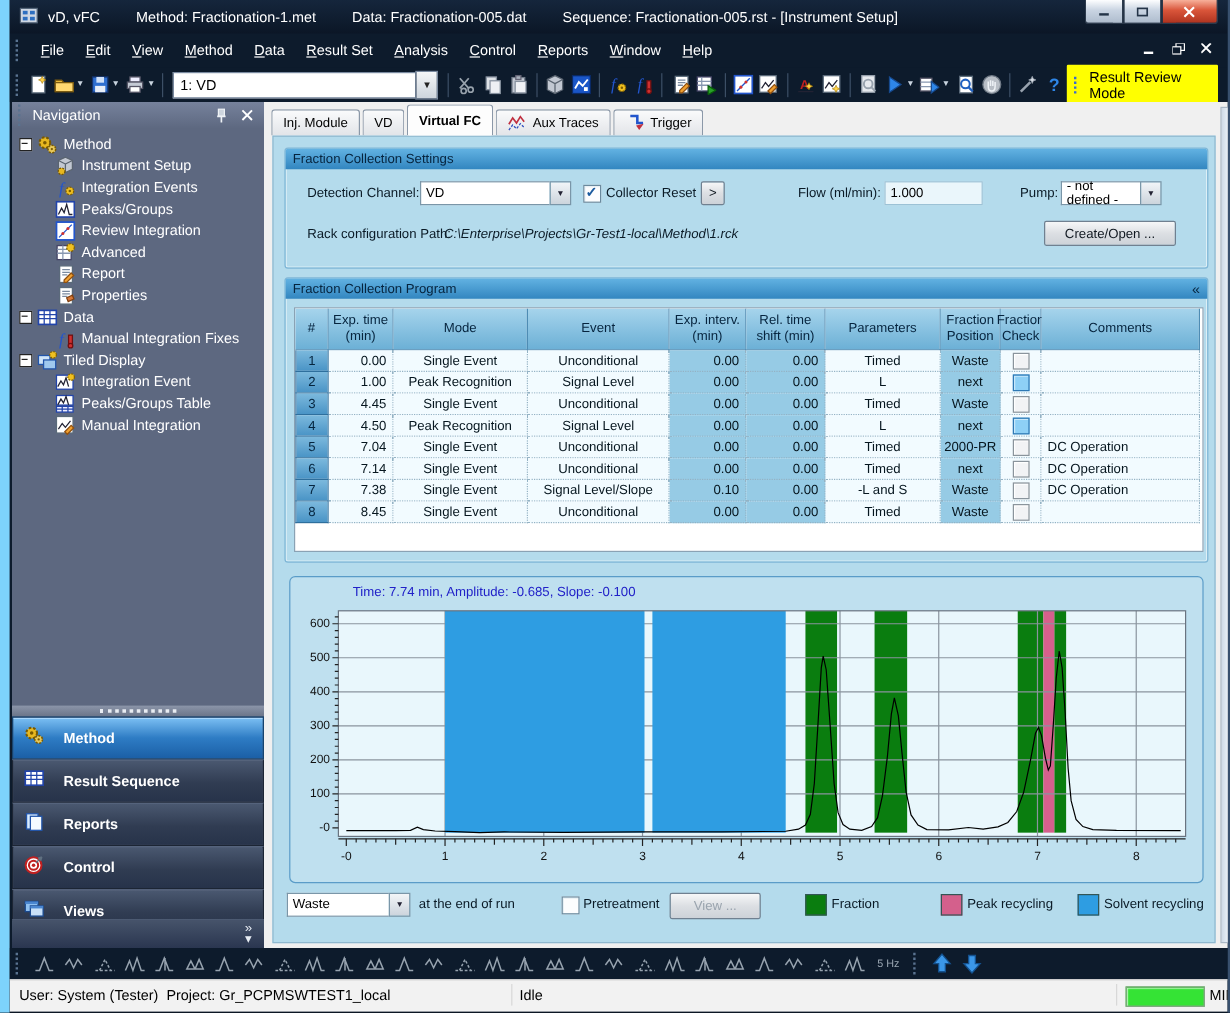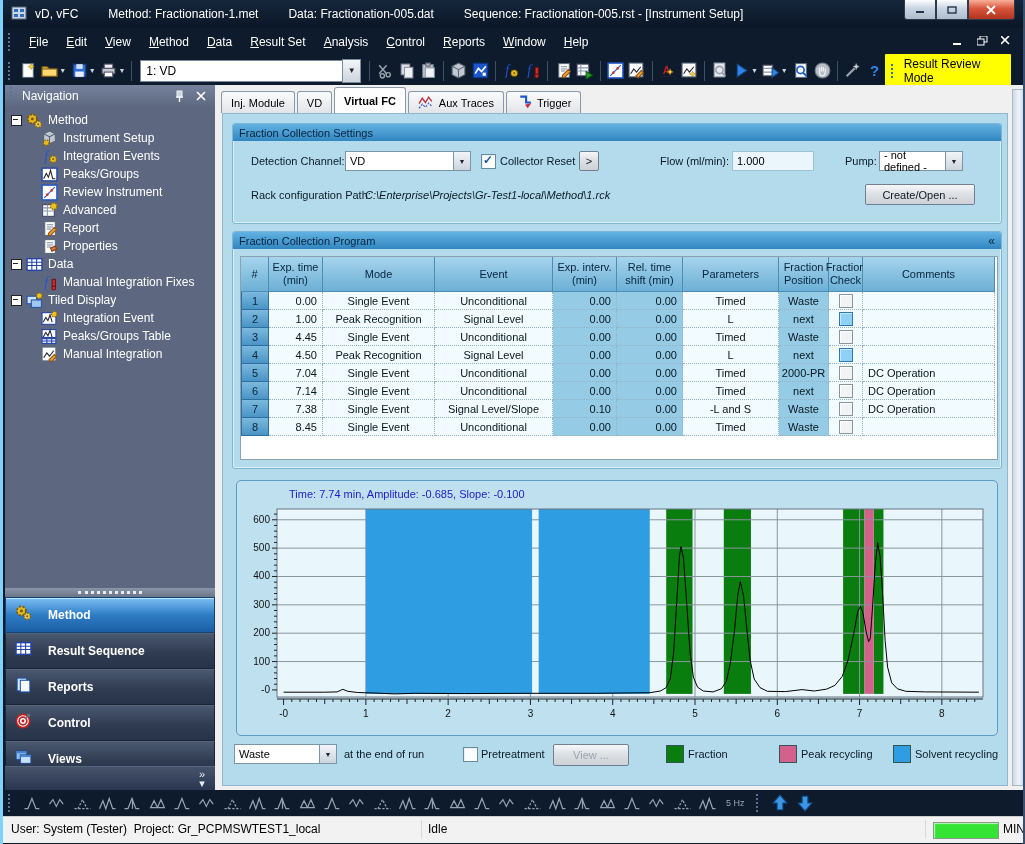--- a/index.html
+++ b/index.html
@@ -1,17 +1,17 @@
 <!DOCTYPE html>
 <html><head>
 <meta charset="utf-8">
 <style>
   html,body{margin:0;padding:0;background:#05090f;}
   body{width:1025px;height:844px;position:relative;font-family:"Liberation Sans",sans-serif;-webkit-font-smoothing:antialiased;}
-  .window{position:absolute;inset:0;background:#0d1b2c;overflow:hidden;border-left:3px solid #7dd3fc;border-right:2px solid #38506e;}
+  .window{position:absolute;inset:0;background:#0d1b2c;overflow:hidden;border-left:8px solid #7dd3fc;border-right:2px solid #38506e;}
   
   .titlebar{position:absolute;left:0;top:0;width:100%;height:28px;background:linear-gradient(#15263c,#0b1626);display:flex;align-items:center;color:#fff;font-size:12px;}
   .titlebar .appico{margin:0 8px 0 8px;}
   .titlebar .seg{margin-right:30px;white-space:nowrap;}
   .capbtns{position:absolute;right:8px;top:0;display:flex;}
   .capbtn{width:30px;height:19px;border:1px solid #2c3a4c;border-top:none;background:linear-gradient(#fdfeff,#c9d4e2 45%,#aebccd);display:flex;align-items:center;justify-content:center;color:#243448;font-size:11px;font-weight:bold;}
   .capbtn.min{border-radius:0 0 0 3px;}
   .capbtn.close{width:45px;background:linear-gradient(#f7b09a,#d9553a 45%,#b03420);color:#fff;border-radius:0 0 3px 0;}
   
   .menubar{position:absolute;left:0;top:28px;width:100%;height:28px;background:#0d1b2c;display:flex;align-items:center;color:#fff;font-size:12px;}
@@ -394,21 +394,21 @@
             </svg></span>
           <span>Peaks/Groups</span>
         </div>
         <div class="titem child">
           <span class="tico"><svg width="17" height="17" viewBox="0 0 16 16">
               <rect x="1" y="1" width="14" height="14" fill="#fff" stroke="#2255cc" stroke-width="1.4"></rect>
               <path d="M3 13L13 3" stroke="#2255cc"></path>
               <circle cx="6" cy="10" r="1.2" fill="#d03030"></circle>
               <circle cx="10" cy="6" r="1.2" fill="#d03030"></circle>
             </svg></span>
-          <span>Review Instrument</span>
+          <span>Review Integration</span>
         </div>
         <div class="titem child">
           <span class="tico"><svg width="17" height="17" viewBox="0 0 16 16">
               <rect x="1.5" y="2.5" width="11" height="11" fill="#fff" stroke="#446"></rect>
               <path d="M1.5 5.5h11M1.5 8.5h11M6 2.5v11" stroke="#8898b0"></path>
               <circle cx="12" cy="4" r="3" fill="#f0c020" stroke="#806000" stroke-dasharray="1.5 1"></circle>
             </svg></span>
           <span>Advanced</span>
         </div>
         <div class="titem child">

